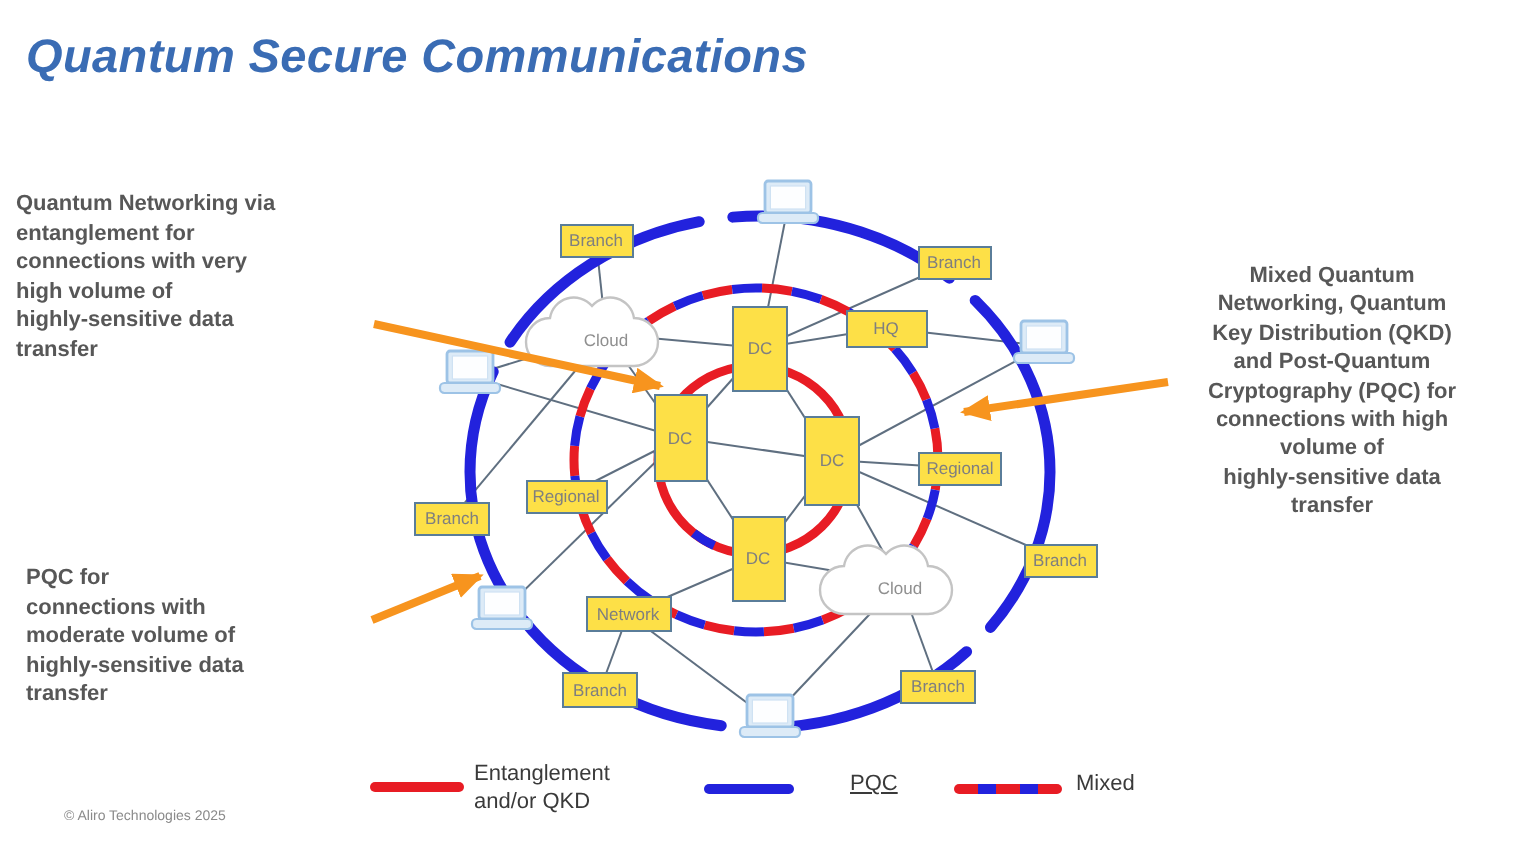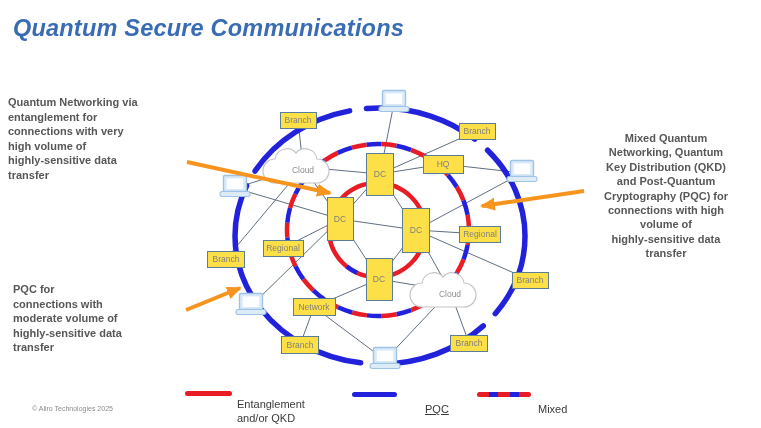--- a/index.html
+++ b/index.html
@@ -11,21 +11,21 @@
             color:#6E6E6E;letter-spacing:.2px;}
   .logo{position:absolute;left:649px;top:8px;font-size:29px;font-weight:bold;
         color:var(--logo-red,#EE2E5B);letter-spacing:-.5px;}
   .logo .tm{font-size:8px;vertical-align:18px;letter-spacing:0;}
   .ann{position:absolute;font-size:11px;font-weight:bold;color:#575757;
        line-height:14.6px;white-space:pre-line;}
   .ann-left{left:8px;top:95px;width:182px;}
   .ann-right{left:580px;top:131px;width:172px;text-align:center;line-height:14.4px;}
   .ann-bl{left:13px;top:282px;width:166px;text-align:left;}
   .legend-label{position:absolute;font-size:11px;color:#3a3a3a;line-height:13.5px;
-                white-space:pre-line;margin-top:17px;}
+                white-space:pre-line;}
   .swatch{position:absolute;height:5px;border-radius:2.5px;}
   .swatch-ent{left:185px;top:391px;width:47px;background:var(--accent-red,#E81C24);}
   .swatch-pqc{left:352px;top:392px;width:45px;background:var(--accent-blue,#2222DD);}
   .swatch-mixed{left:477px;top:392px;width:54px;
     background:repeating-linear-gradient(90deg,var(--accent-red,#E81C24) 0 12px,var(--accent-blue,#2222DD) 12px 21px);}
   .lab-ent{left:237px;top:381px;}
   .lab-pqc{left:425px;top:386px;text-decoration:underline;}
   .lab-mixed{left:538px;top:386px;}
   .footer{position:absolute;left:32px;top:405px;font-size:7px;color:#8a8a8a;}
   #net-svg{position:absolute;left:0;top:0;pointer-events:none;}

